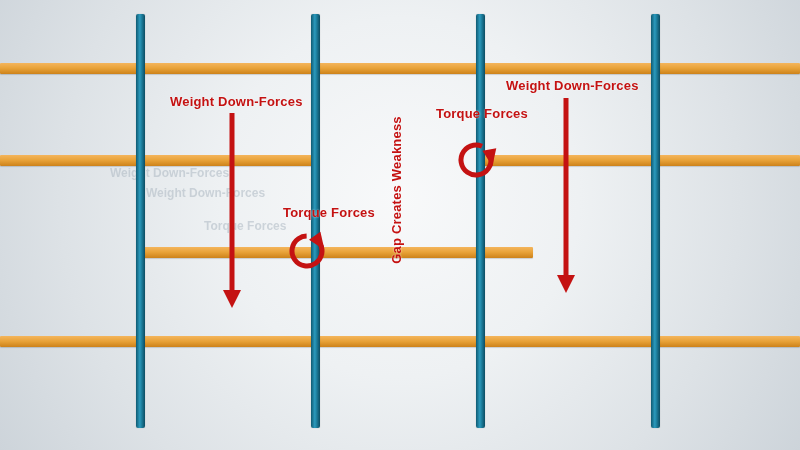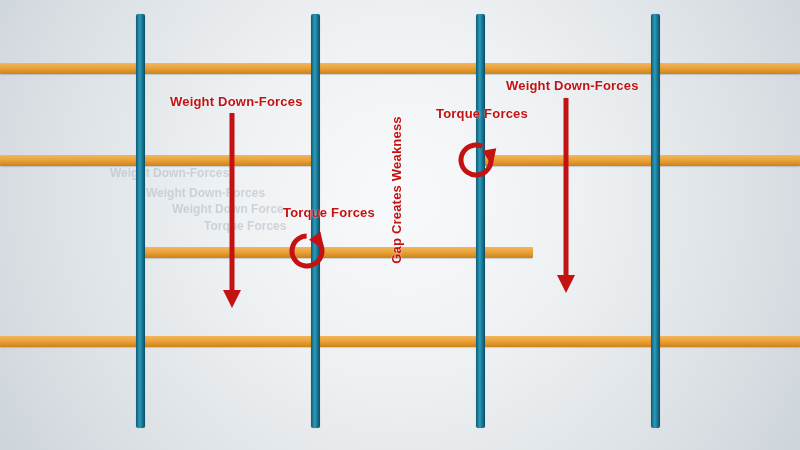--- a/index.html
+++ b/index.html
@@ -78,21 +78,20 @@
     </div>
   <div class="layer">
       <div class="post" style="left: 135.5px;"></div>
       <div class="post" style="left: 310.5px;"></div>
       <div class="post" style="left: 475.5px;"></div>
       <div class="post" style="left: 650.5px;"></div>
     </div>
   <div class="layer">
       <div class="ghost" style="left: 110px; top: 166px;">Weight Down-Forces</div>
       <div class="ghost" style="left: 146px; top: 186px;">Weight Down-Forces</div>
-      <div class="ghost" style="left: 172px; top: 202px;">Weight Down Force</div>
       <div class="ghost" style="left: 204px; top: 219px;">Torque Forces</div>
     </div>
 
   <span class="label" style="left:170px;top:94px">Weight Down-Forces</span>
   <div class="arrow-down" style="left:223px;top:113px;height:195px">
     <div class="shaft" style="height:178px"></div>
     <div class="head"></div>
   </div>
 
   <span class="label" style="left:283px;top:205px">Torque Forces</span>

